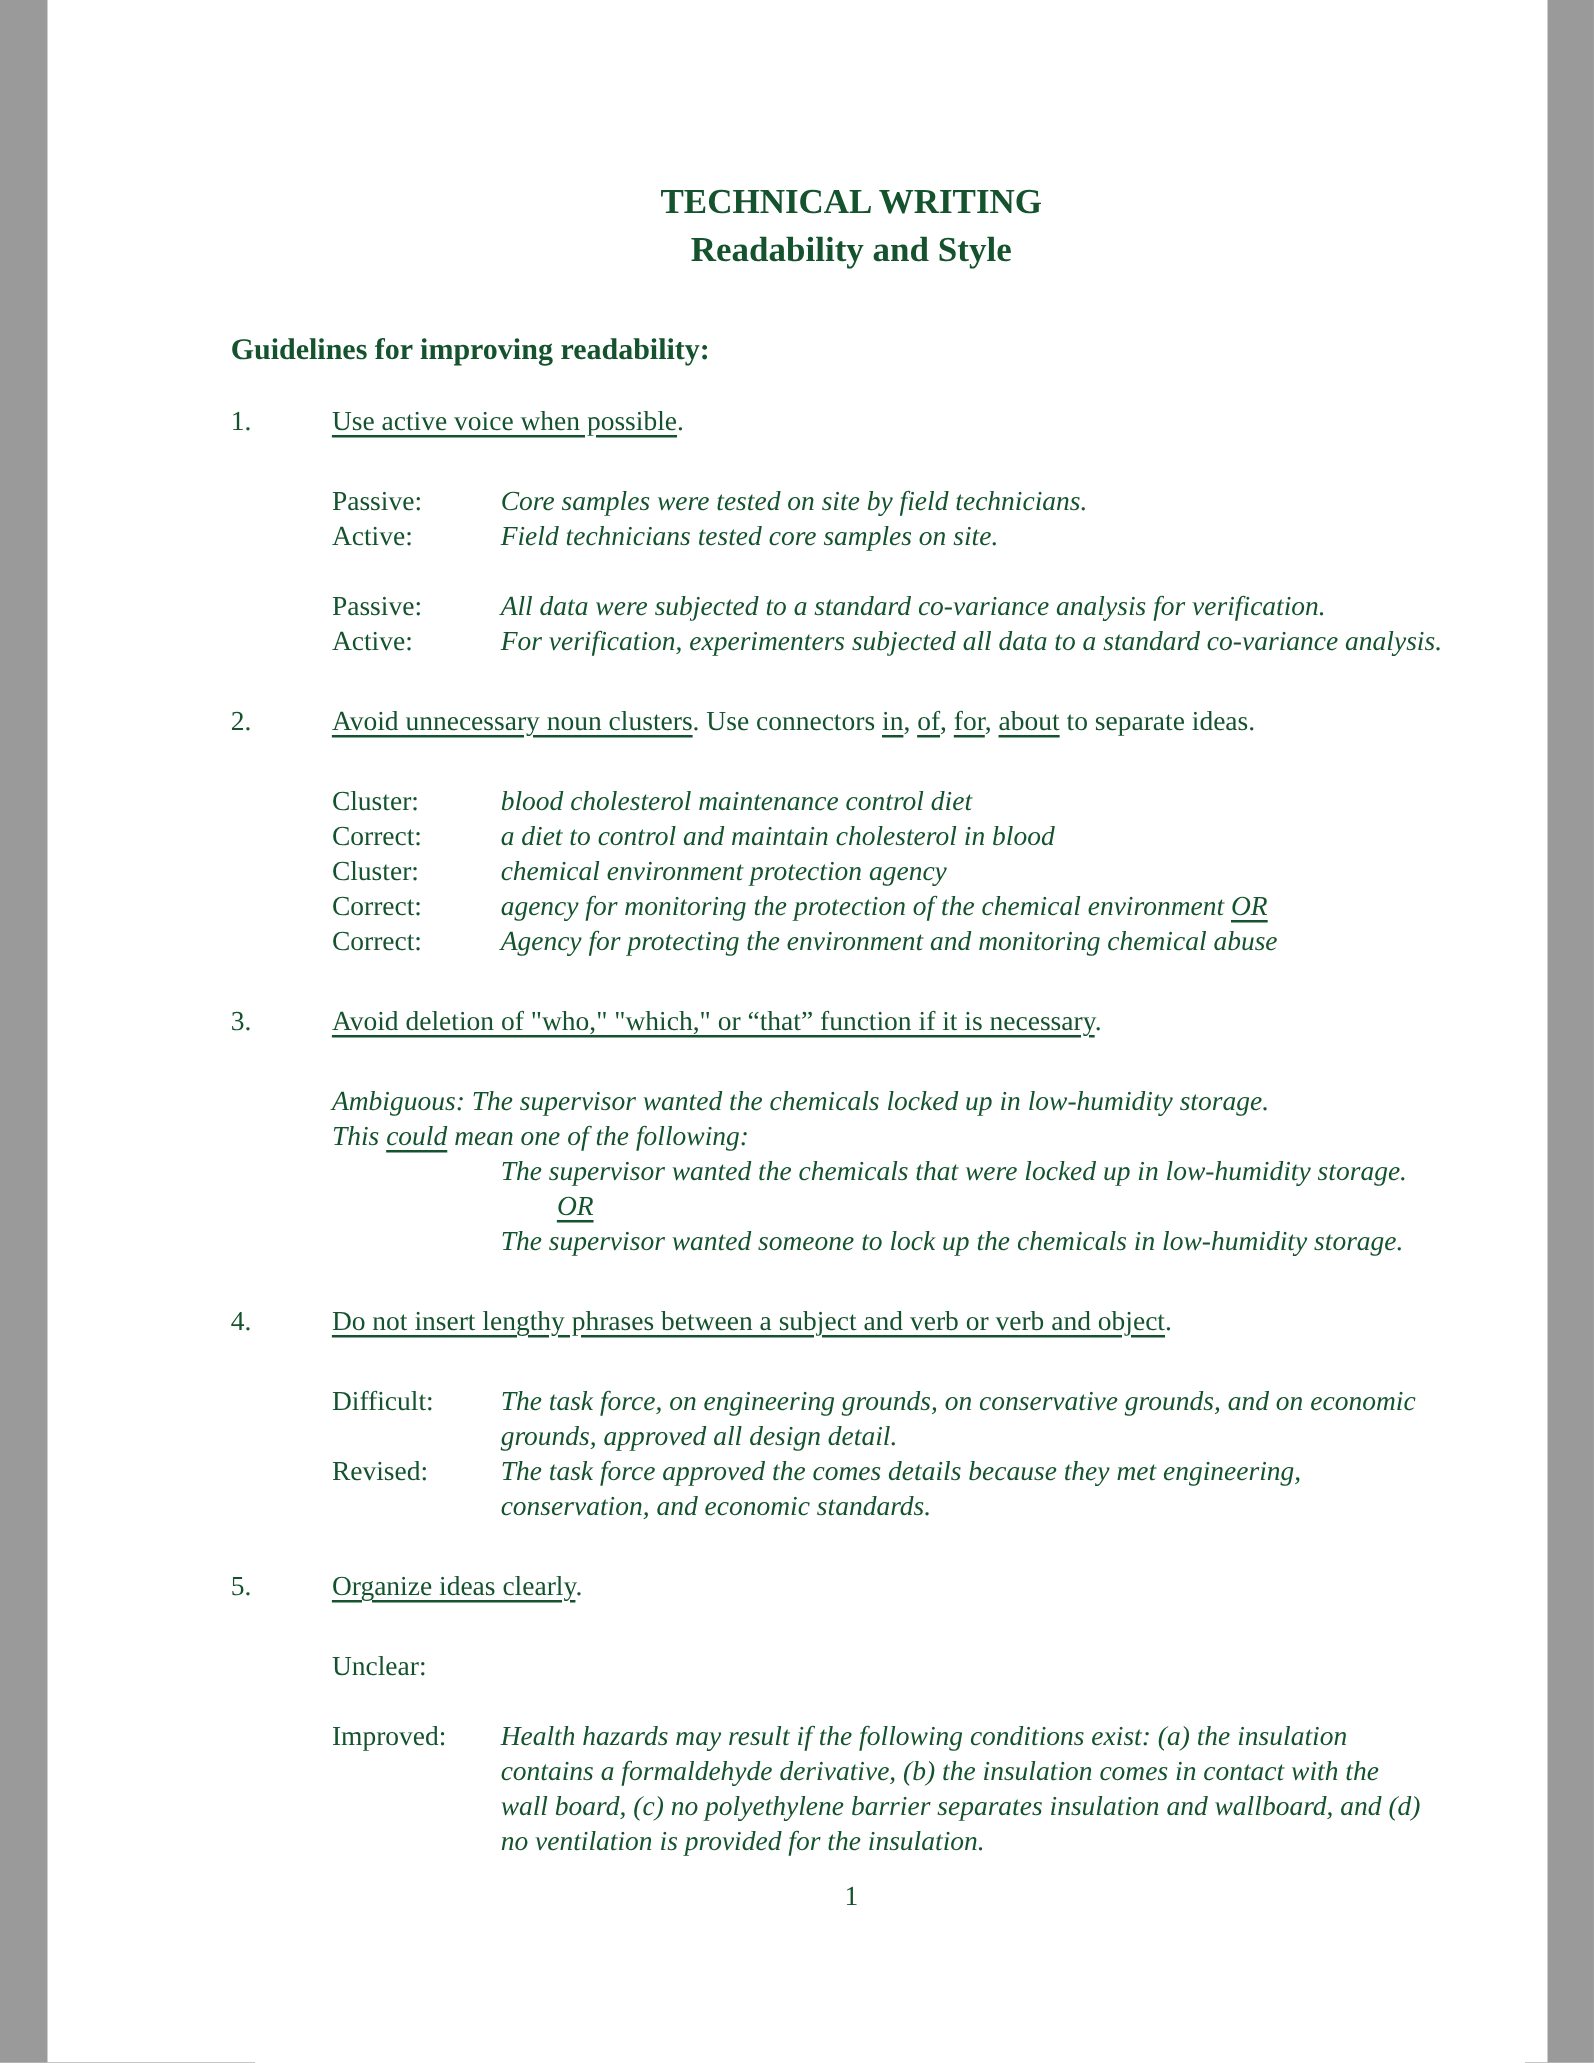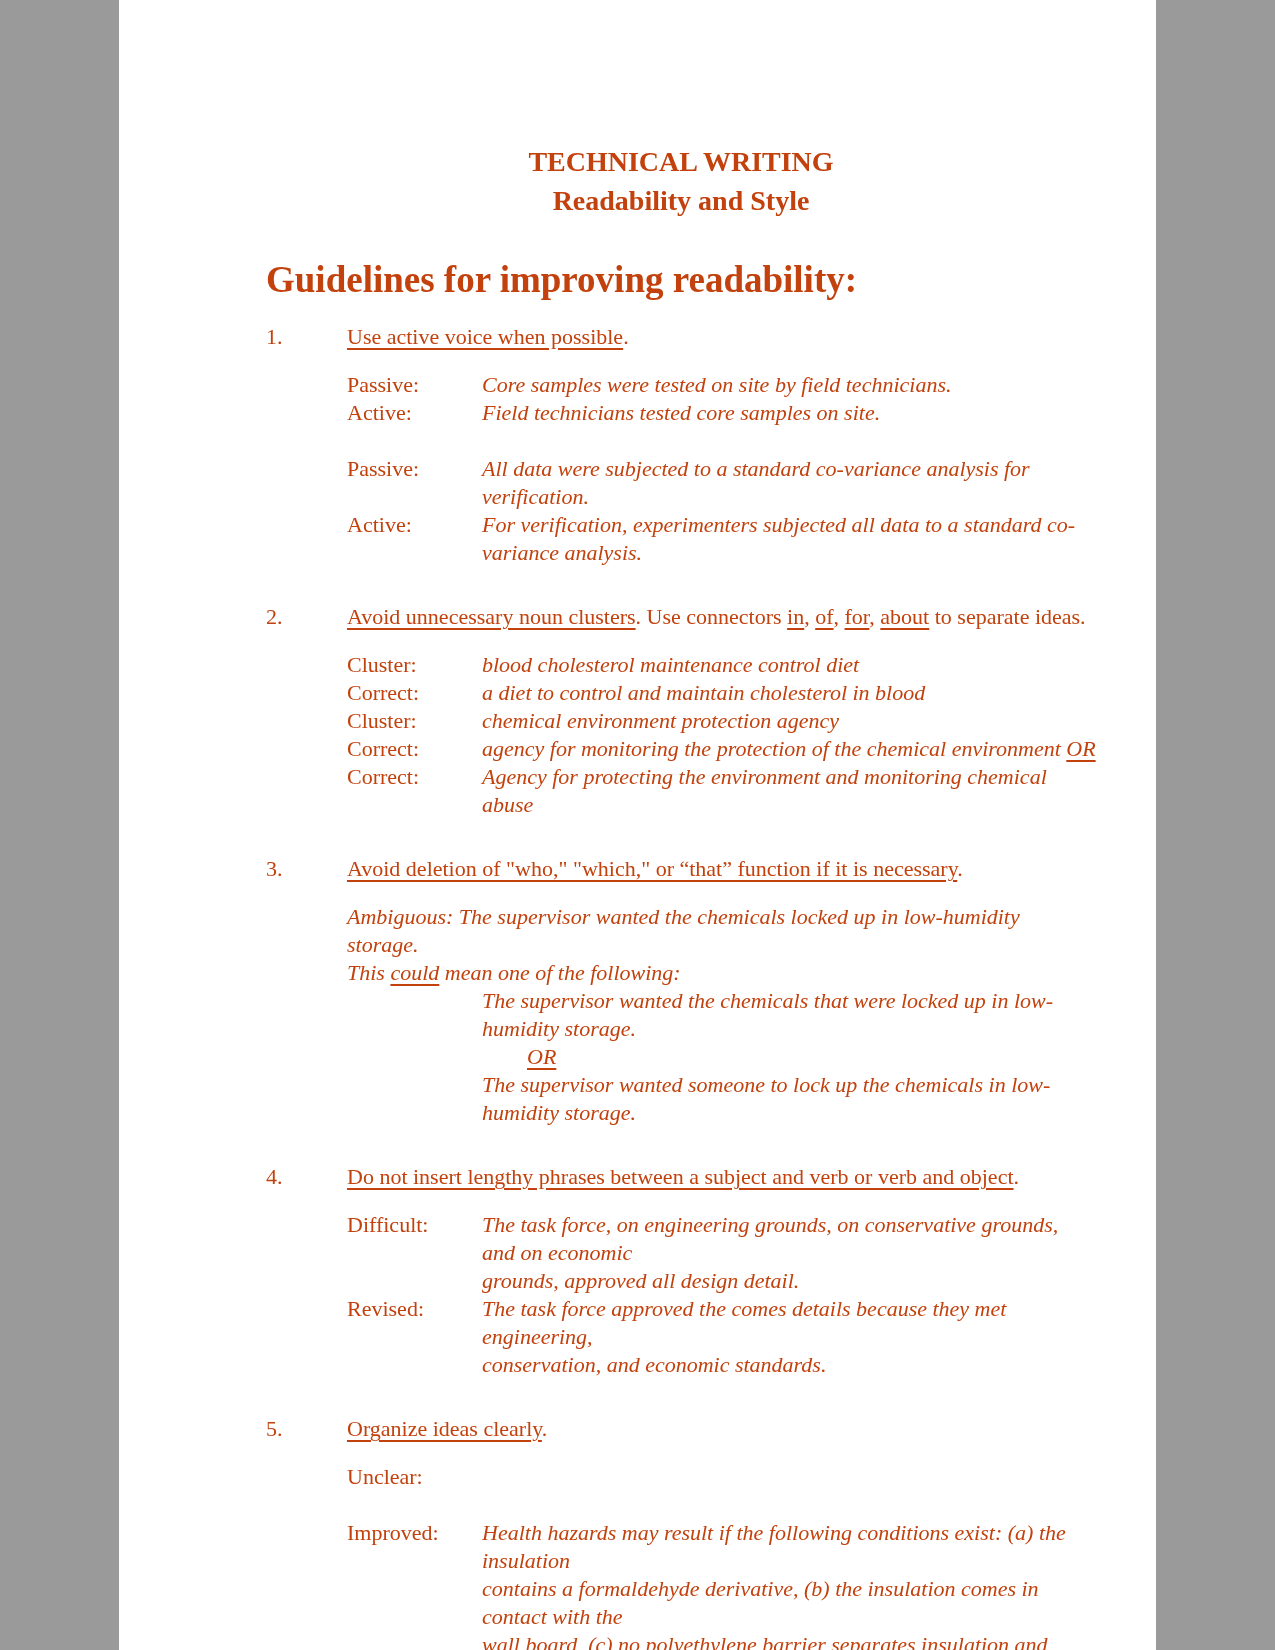--- a/index.html
+++ b/index.html
@@ -2,49 +2,49 @@
 <html><head>
 <meta charset="utf-8">
 <style>
   html, body {
     margin: 0;
     padding: 0;
     background: #9a9a9a;
   }
   .page {
     position: relative;
-    width: 1037px;
+    width: 1200px;
     height: 1650px;
     margin: 0 auto;
     background: #ffffff;
-    color: #c2410c;
+    color: #14532d;
     font-family: "Liberation Serif", "DejaVu Serif", serif;
     font-size: 22px;
     line-height: 28px;
     box-sizing: border-box;
     padding: 142px 60px 0 147px;
     overflow: hidden;
   }
   .title-block {
     text-align: center;
     font-weight: bold;
     font-size: 28px;
     line-height: 39px;
   }
   .intro-heading {
     margin-top: 45px;
     font-weight: bold;
-    font-size: 37px;
+    font-size: 24px;
     line-height: 30px;
   }
   .section { margin-top: 36px; }
   .section:first-of-type { margin-top: 28px; }
   .section-heading { display: flex; }
   .section-number { width: 81px; flex: none; }
-  .rows { margin-top: 20px; margin-left: 81px; }
+  .rows { margin-top: 36px; margin-left: 81px; }
   .row { display: flex; }
   .row.gap { margin-top: 28px; }
   .row .label { width: 135px; flex: none; }
   .row .content { flex: 1; white-space: pre-line; font-style: italic; }
   .row.indent-1 { padding-left: 135px; justify-content: flex-end; }
   .row.indent-2 { padding-left: 180px; }
   .u {
     text-decoration: underline;
     text-decoration-thickness: 2px;
     text-underline-offset: 4px;

